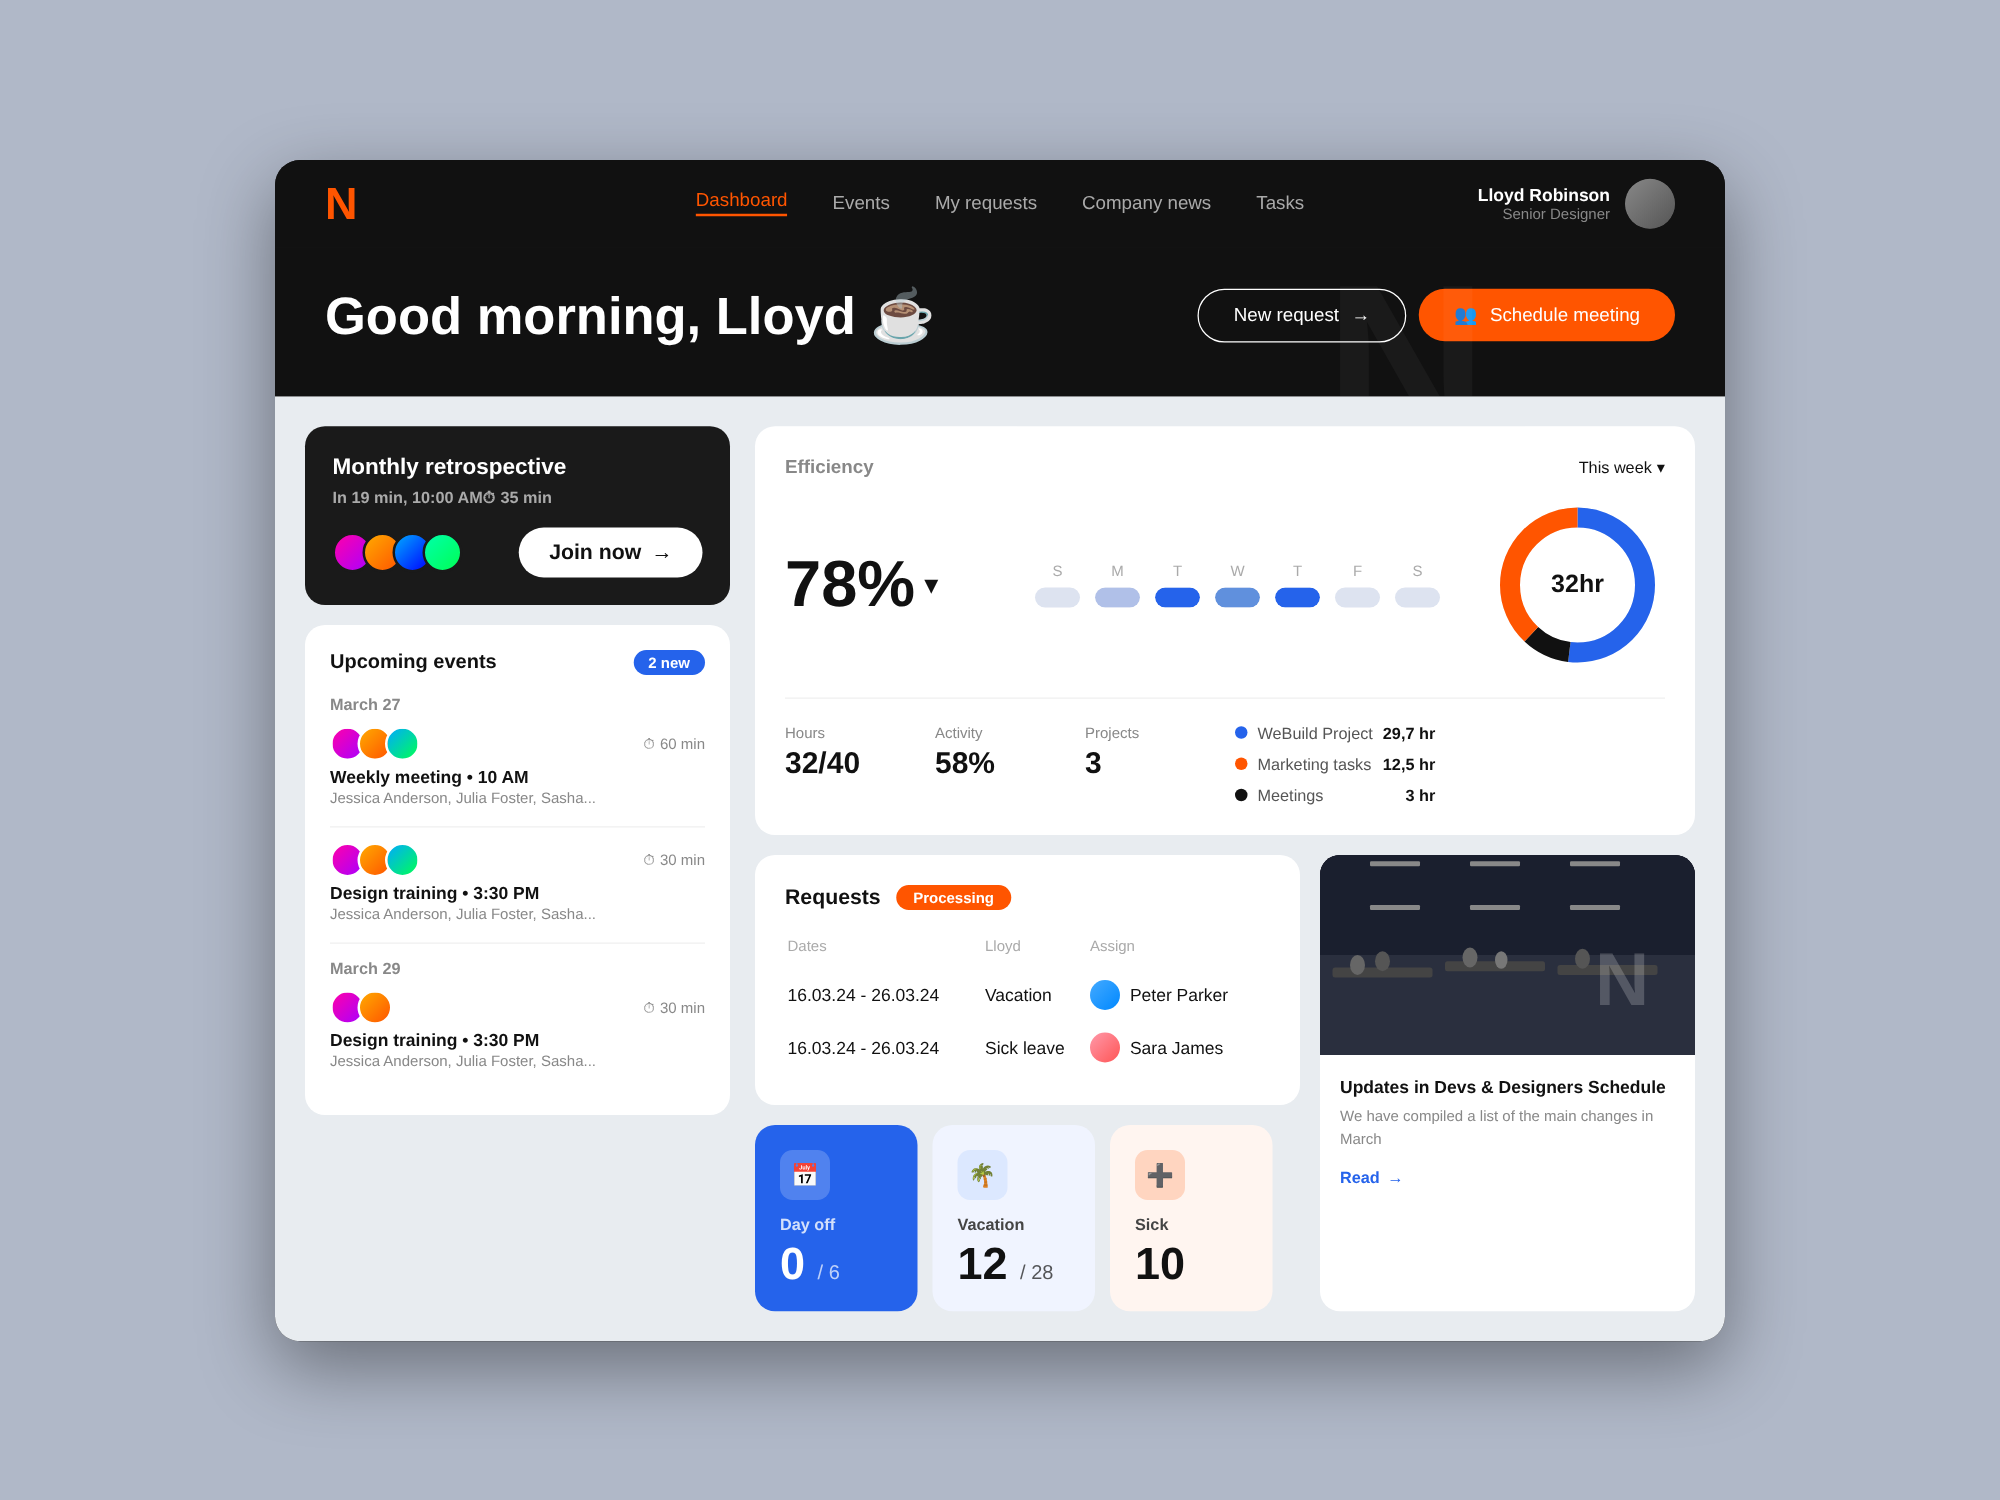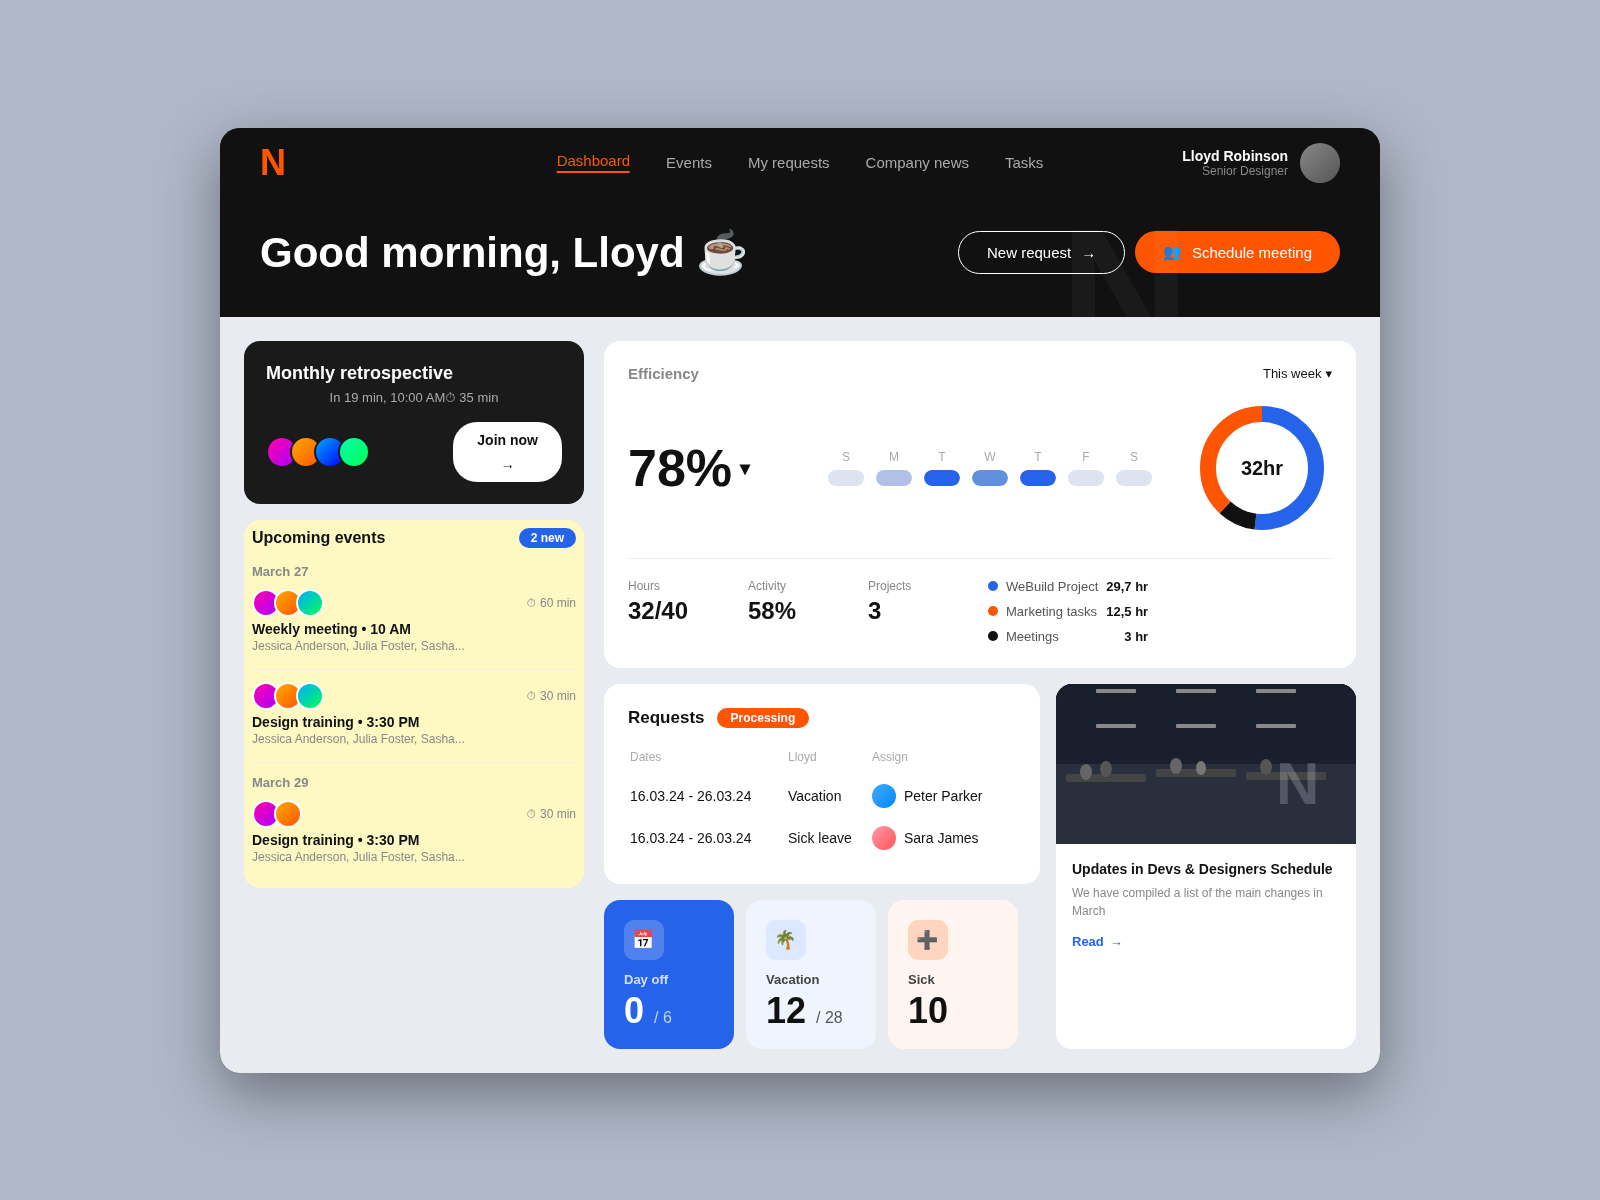--- a/index.html
+++ b/index.html
@@ -174,22 +174,23 @@
       color: #fff;
     }
     .meeting-title {
       font-size: 18px;
       font-weight: 700;
       margin-bottom: 6px;
     }
     .meeting-meta {
       display: flex;
       align-items: center;
-      justify-content: center;
+      justify-content: flex-start;
       margin-bottom: 16px;
+      font-weight: bold;
     }
     .meeting-time {
       color: #aaa;
       font-size: 13px;
     }
     .meeting-duration {
       color: #aaa;
       font-size: 13px;
       display: flex;
       align-items: center;
@@ -216,33 +217,32 @@
     .avatar-sm-1 { background: linear-gradient(135deg, #f0a, #a0f); }
     .avatar-sm-2 { background: linear-gradient(135deg, #fa0, #f50); }
     .avatar-sm-3 { background: linear-gradient(135deg, #0af, #00f); }
     .avatar-sm-4 { background: linear-gradient(135deg, #0fa, #0f5); }
     .btn-join {
       background: #fff;
       color: #111;
       border: none;
       border-radius: 24px;
       padding: 10px 24px;
-      font-size: 14px;
+      font-size: 17px;
       font-weight: 600;
       cursor: pointer;
       display: flex;
       align-items: center;
       gap: 8px;
-      flex-direction: column;
     }
     
     .events-card {
-      background: #fef9c3;
+      background: #ffffff;
       border-radius: 16px;
-      padding: 8px;
+      padding: 20px;
     }
     .events-header {
       display: flex;
       justify-content: space-between;
       align-items: center;
       margin-bottom: 16px;
     }
     .events-title {
       font-size: 16px;
       font-weight: 700;

